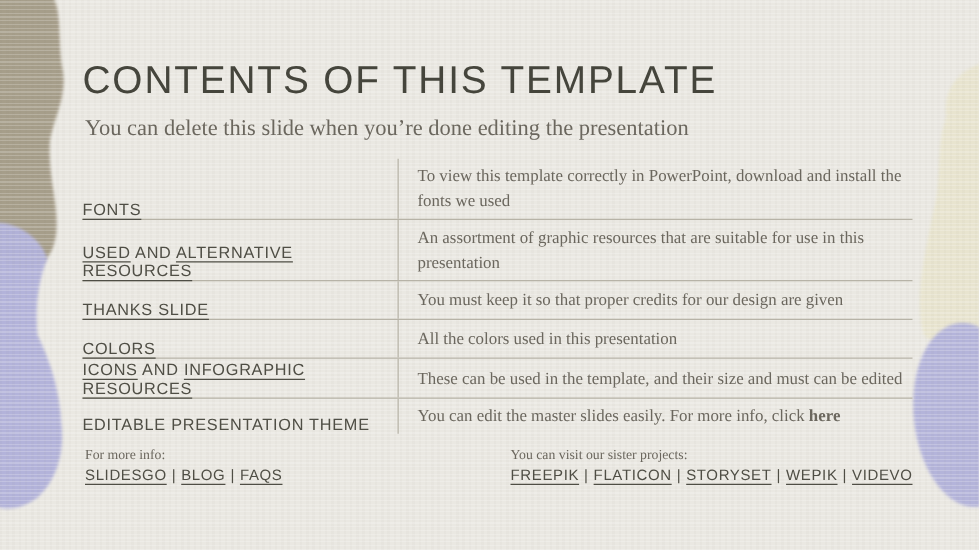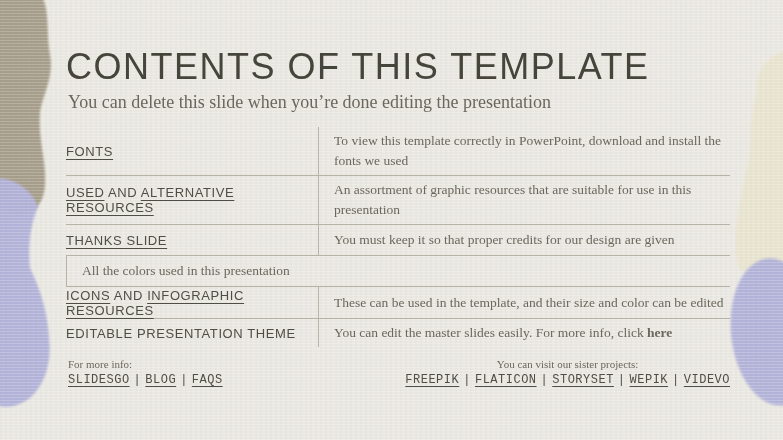--- a/index.html
+++ b/index.html
@@ -16,38 +16,38 @@
       repeating-linear-gradient(0deg, rgba(255,255,255,.20) 0 1px, rgba(0,0,0,0) 1px 3px),
       repeating-linear-gradient(90deg, rgba(120,115,100,.03) 0 2px, rgba(0,0,0,0) 2px 5px);
   }
   .blobs { position:absolute; inset:0; z-index:0; pointer-events:none; }
 
   .content { position:absolute; inset:0; z-index:2; }
 
   .title {
     position:absolute; left:66px; top:46px;
     font-family:"Liberation Sans", sans-serif;
-    font-size:36px; font-weight:500; letter-spacing:1.5px;
+    font-size:31px; font-weight:500; letter-spacing:1.5px;
     color: var(--ink, #45453c);
     white-space:nowrap;
   }
   .subtitle {
     position:absolute; left:68px; top:92px;
     font-size:18px; color: var(--body, #6b675e);
     white-space:nowrap;
   }
 
   .info-table {
     position:absolute; left:66px; top:127px; width:664px;
     border-collapse:collapse;
   }
   .trow { display:flex; align-items:stretch; border-bottom:1px solid var(--line, #b7b3a7); }
   .trow.last { border-bottom:none; }
   .cell-label {
-    width:252px; flex:none; display:flex; align-items:center;
+    width:252px; flex:none; display:flex; align-items:flex-end;
     font-family:"Liberation Sans", sans-serif;
     font-size:13px; font-weight:500; letter-spacing:.6px;
     color: var(--label, #4f4e45);
   }
   .cell-desc {
     flex:1; border-left:1px solid var(--line, #b7b3a7);
     padding:4px 6px 4px 15px;
     display:flex; align-items:center;
     font-size:13.5px; line-height:20px; color: var(--body, #6b675e);
   }
@@ -59,25 +59,25 @@
     text-underline-offset:3px; text-decoration-thickness:1px;
     cursor:pointer;
   }
   .plain { text-decoration:none; }
   .here-link {
     font-weight:bold; color:inherit; 
     text-underline-offset:2px; cursor:pointer;margin-top:43px;
   }
 
   .footer-left { position:absolute; left:68px; top:358px; }
-  .footer-right { position:absolute; right:53px; top:358px; text-align:center;margin-left:31px; }
+  .footer-right { position:absolute; right:53px; top:358px; text-align:left;margin-left:31px; }
   .footer-caption { font-size:11px; color: var(--body, #6b675e); }
   .footer-links {
     margin-top:3px;
-    font-family:Liberation Mono, monospace;
+    font-family:Liberation Sans, sans-serif;
     font-size:12px; font-weight:500; letter-spacing:.5px;
     color: var(--label, #4f4e45);
   }
   .footer-links .sep { margin:0 4px; text-decoration:none; }
 </style>
 </head>
 <body>
 
 <svg class="blobs" width="783" height="440" viewBox="0 0 783 440">
   <defs>
@@ -124,35 +124,38 @@
     <div class="trow h30">
       <div class="cell-label">
         <a class="ulink">THANKS SLIDE</a>
       </div>
       <div class="cell-desc">
         <span>You must keep it so that proper credits for our design are given</span>
       </div>
     </div>
 
     <div class="trow h30">
+      <div class="cell-label">
+        <a class="ulink">COLORS</a>
+      </div>
       <div class="cell-desc">
         <span>All the colors used in this presentation</span>
       </div>
     </div>
 
     <div class="trow h31">
       <div class="cell-label">
         <span>
           <a class="ulink">ICONS</a>
           <span class="plain">AND</span>
           <a class="ulink">INFOGRAPHIC RESOURCES</a>
         </span>
       </div>
       <div class="cell-desc">
-        <span>These can be used in the template, and their size and color can be edited</span>
+        <span>These can be used in the template, and their size and must can be edited</span>
       </div>
     </div>
 
     <div class="trow h28 last">
       <div class="cell-label">
         <span class="plain">EDITABLE PRESENTATION THEME</span>
       </div>
       <div class="cell-desc">
         <span>
           <span>You can edit the master slides easily. For more info, click</span>

